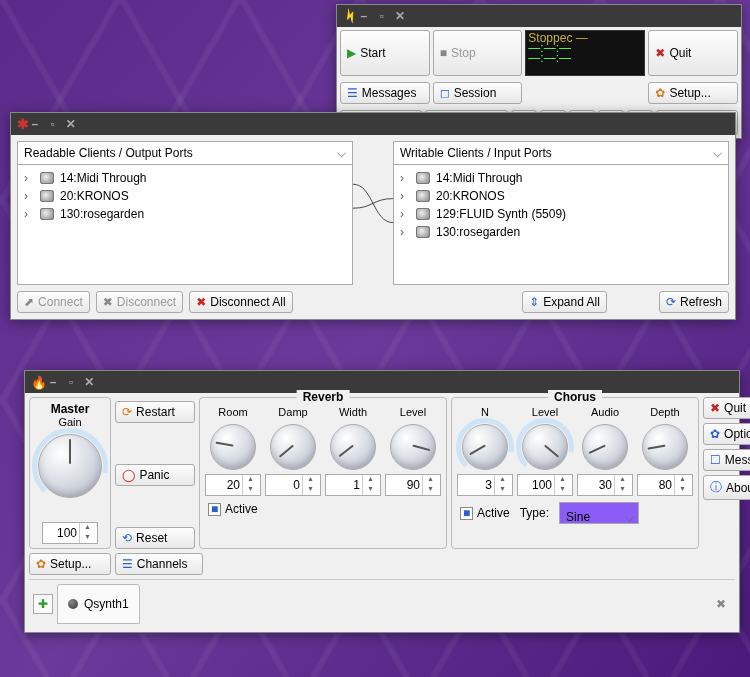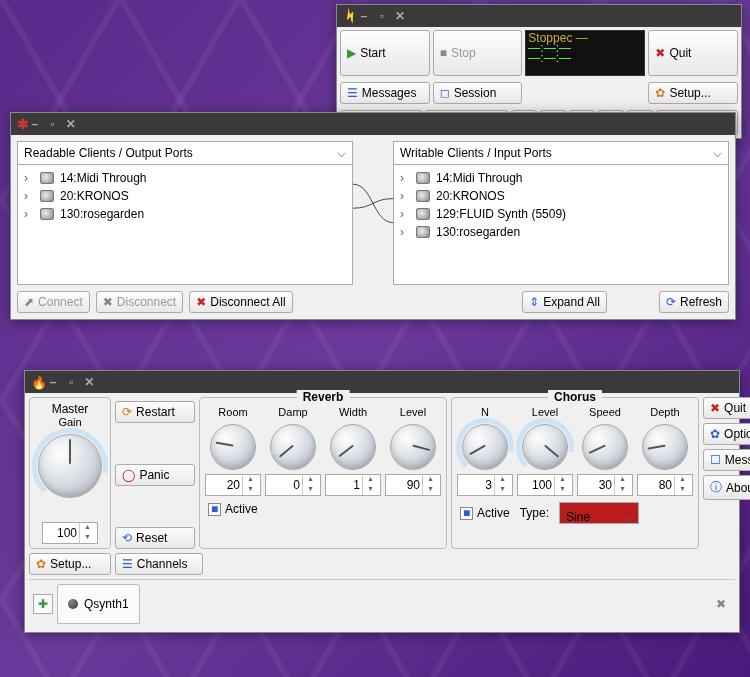--- a/index.html
+++ b/index.html
@@ -36,36 +36,36 @@
   .port-icon { width:14px; height:12px; background: radial-gradient(circle at 40% 40%, #eee, #888); border-radius:2px; border:1px solid #777; }
   .patch-canvas { width: 40px; position:relative; }
   .patch-canvas svg { position:absolute; inset:0; width:100%; height:100%; }
   .conn-buttons { display:flex; padding: 0 6px 6px; gap:6px; }
   .conn-buttons .spacer { flex:1; }
   
   .qbody { padding: 4px; display:flex; flex-direction:column; gap:4px; }
   .qrow { display:flex; gap:4px; }
   .groupbox { border: 1px solid #bbb; border-radius: 4px; padding: 4px; background:#f0f0f0; position:relative; flex:0 0 auto;}
   .groupbox > .gtitle { position:absolute; top:-8px; left:50%; transform:translateX(-50%); background:#f0f0f0; padding:0 6px; font-weight:bold; }
-  .mastertitle { position:static; display:block; text-align:center; font-weight:normal; transform:none; left:auto;}
+  .mastertitle { position:static; display:block; text-align:center; font-weight:bold; transform:none; left:auto;}
   .subtitle { text-align:center; font-size:11px; }
   .knob { width:46px; height:46px; border-radius:50%; background: radial-gradient(circle at 35% 30%, #fff, #d8dde4 50%, #aab 100%); border:1px solid #aaa; position:relative; margin: 6px auto 4px; box-shadow: inset 0 -3px 6px rgba(0,0,0,0.15);}
   .knob.big { width:64px; height:64px; }
   .knob::after { content:""; position:absolute; left:50%; top:6%; width:2px; height:40%; background:#555; transform-origin:bottom center; transform:translateX(-50%) rotate(var(--rot,0deg)); border-radius:1px; }
   .knob-arc { position:absolute; inset:-7px; border-radius:50%; pointer-events:none; }
   .knob-arc::before { content:""; position:absolute; inset:0; border-radius:50%; border:5px solid #cfe3f7; clip-path: polygon(50% 50%, 0 100%, 0 0, 100% 0, 100% 60%); }
   .spin { display:flex; align-items:center; border:1px solid #aaa; background:#fff; width:56px; height:22px; }
   .spin input { border:none; width:36px; text-align:right; padding:0 2px; font-size:12px; outline:none; }
   .spin .spbtns { width:16px; display:flex; flex-direction:column; border-left:1px solid #ccc;}
   .spin .spbtns div { height:10px; font-size:8px; line-height:8px; text-align:center; color:#666; cursor:pointer;}
   .colframe { display:flex; flex-direction:column; align-items:center; }
   .knob-col { width:58px; }
   .checkbox { display:inline-flex; align-items:center; gap:4px; }
   .checkbox .box { width:13px; height:13px; border:1px solid #888; background:#fff; display:flex; align-items:center; justify-content:center; color:#2a5dd8; }
-  .select { border:1px solid #aaa; background:#b91c1c; height:22px; padding:8px 18px 0 6px; display:flex; align-items:center; position:relative; min-width:80px;}
+  .select { border:1px solid #aaa; background:#8b5cf6; height:22px; padding:8px 18px 0 6px; display:flex; align-items:center; position:relative; min-width:80px;}
   .select::after{ content:"⌵"; position:absolute; right:4px; color:#666; }
   .sidebtn-col { display:flex; flex-direction:column; gap:4px; min-width:90px;}
   .sidebtn-col .btn { justify-content:flex-start; }
   .tabbar2 { display:flex; align-items:center; border-top:1px solid #ccc; padding:4px; gap:4px; }
   .tab2 { padding:12px 10px; border:1px solid #bbb; border-radius:3px 3px 0 0; background:#fafafa; display:flex; align-items:center; gap:6px;}
   .addtab { width:20px; height:20px; border:1px solid #aaa; display:flex; align-items:center; justify-content:center; color:#2c9a2c; background:#fafafa; }
   .closetab { margin-left:auto; width:20px; height:20px; display:flex; align-items:center; justify-content:center; color:#888; }
   .engine-dot { width:10px; height:10px; border-radius:50%; background:radial-gradient(circle at 35% 30%, #888, #333); }
   .qjack-icon { color:#d8c040; transform:rotate(-45deg); display:inline-block;}
   .jack-red-icon { color:#cc3333; font-size:14px; }
@@ -366,21 +366,21 @@
               </div>
             <div class="spin">
                 <input value="100" style="">
                 <div class="spbtns">
                   <div>▴</div>
                   <div>▾</div>
                 </div>
               </div>
             </div>
           <div class="colframe knob-col">
-              <div class="subtitle">Speed</div>
+              <div class="subtitle">Audio</div>
               <div class="knob" style="--rot:-115deg"></div>
             <div class="spin">
                 <input value="30" style="">
                 <div class="spbtns">
                   <div>▴</div>
                   <div>▾</div>
                 </div>
               </div>
             </div>
           <div class="colframe knob-col">

